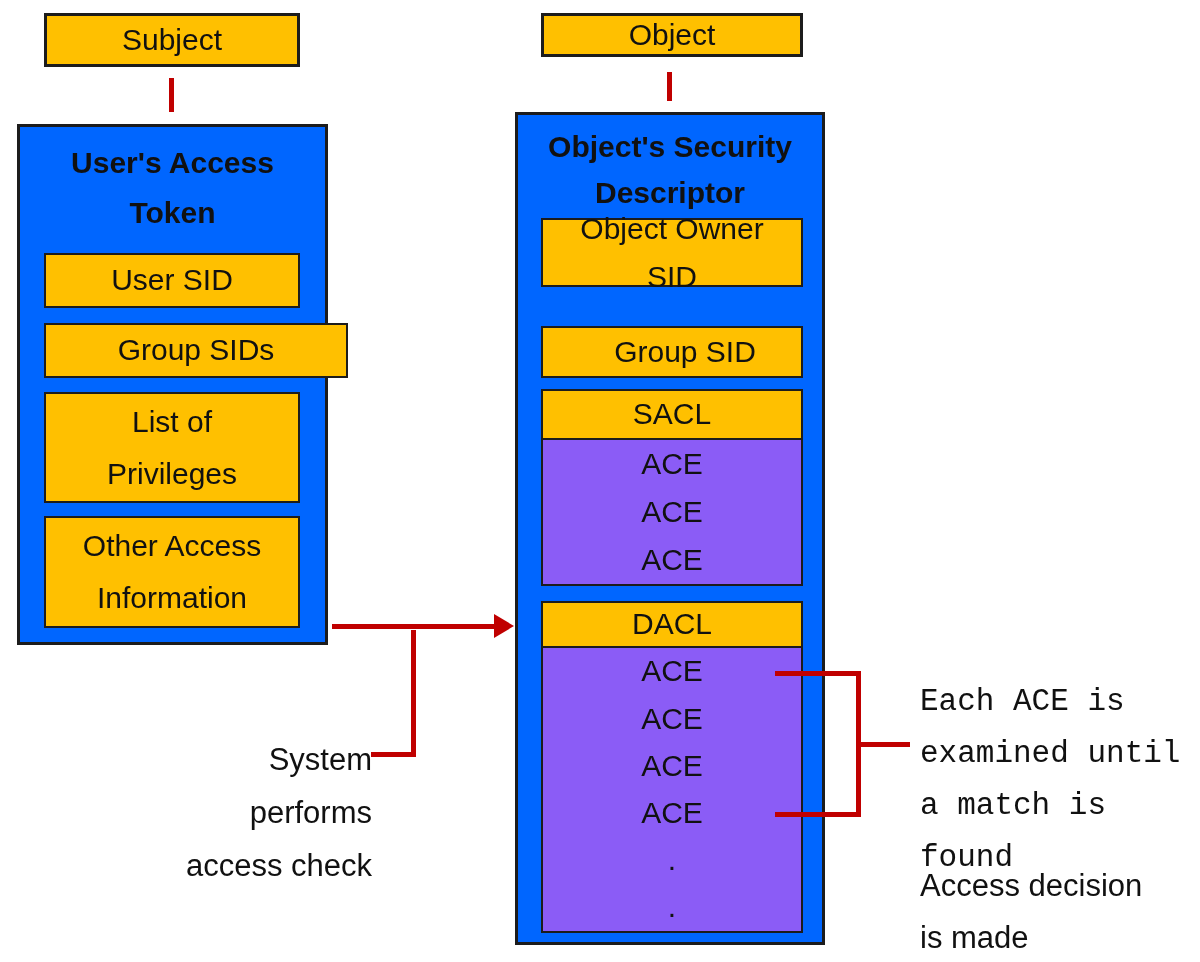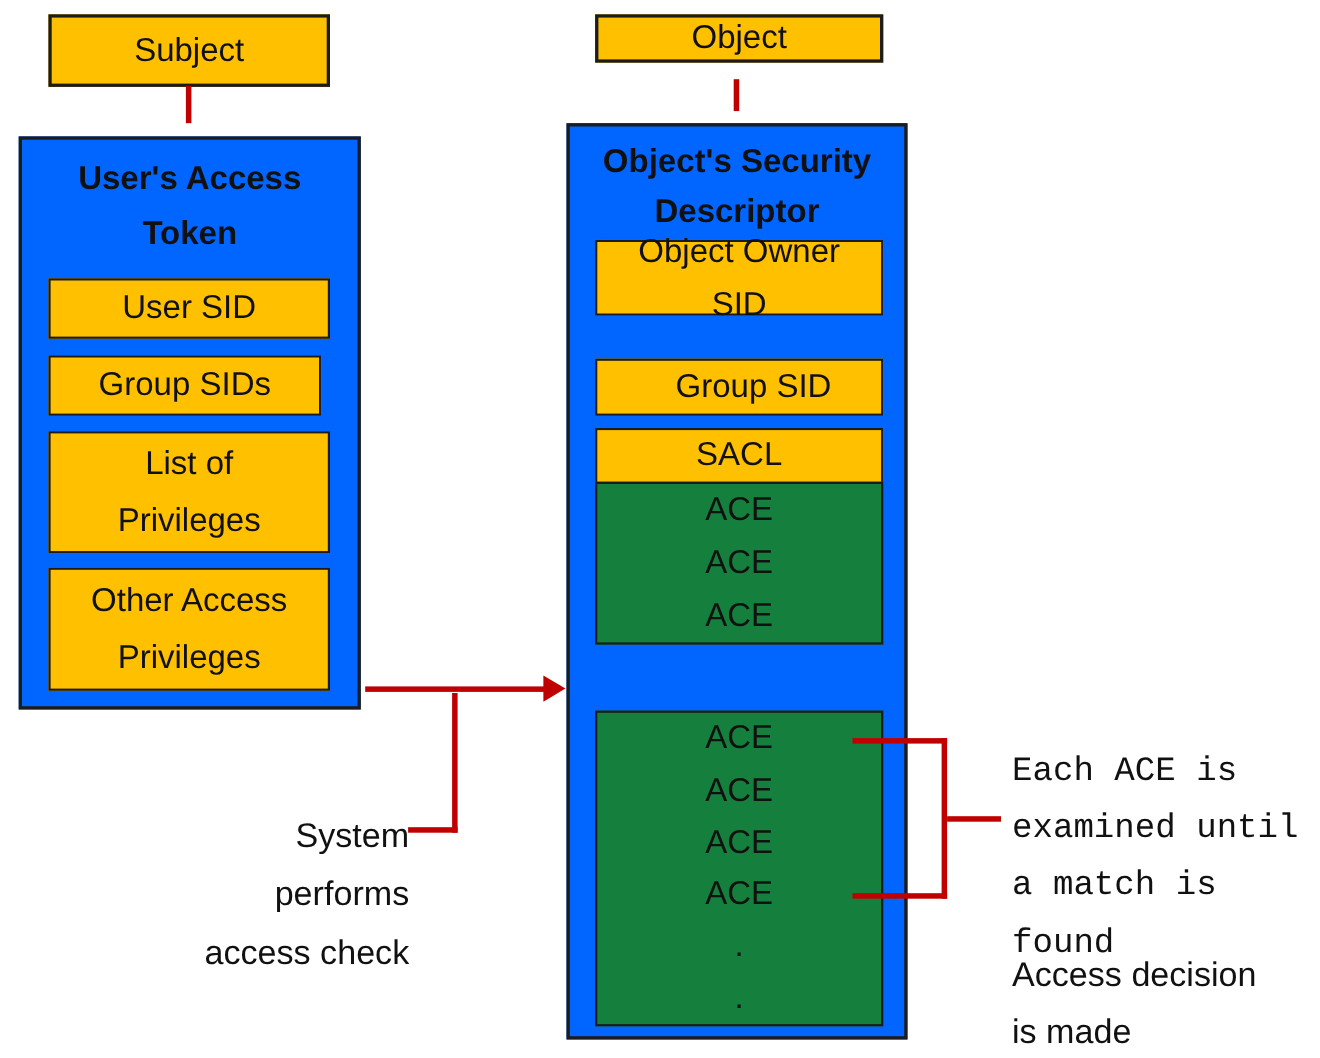--- a/index.html
+++ b/index.html
@@ -15,21 +15,21 @@
   .box{
     border:3px solid #1c1c1c;
     display:flex;align-items:center;justify-content:center;
     text-align:center;
     font-size:30px;
     white-space:pre-line;
     line-height:1.35;
   }
   .orange{background:#FFC000;}
   .blue{background:#0066FF;}
-  .cyan{background:#15803d;}
+  .cyan{background:#8b5cf6;}
   .inner{border-width:2px;}
   .title{
     position:absolute;
     width:100%;
     text-align:center;
     font-weight:bold;
     font-size:30px;
     white-space:pre-line;
   }
   .redline{position:absolute;background:#C00000;}
@@ -50,54 +50,55 @@
     border-top:12px solid transparent;
     border-bottom:12px solid transparent;
     border-left:20px solid #C00000;
   }
 </style>
 </head>
 <body>
 
 <div id="canvas">
 
-  <div class="abs box orange" style="left:44px;top:13px;width:256px;height:66px;">Subject</div>
+  <div class="abs box orange" style="left:44px;top:13px;width:256px;height:54px;">Subject</div>
 
   <div class="redline" style="left:169px;top:78px;width:5px;height:34px;"></div>
 
   <div class="abs box blue" style="left:17px;top:124px;width:311px;height:521px;"></div>
   <div class="title" style="left:17px;top:138px;width:311px;line-height:50px;">User's Access
 Token</div>
 
   <div class="abs box orange inner" style="left:44px;top:253px;width:256px;height:55px;">User SID</div>
-  <div class="abs box orange inner" style="left:44px;top:323px;width:248px;height:55px;">Group SIDs</div>
+  <div class="abs box orange inner" style="left:44px;top:323px;width:304px;height:55px;">Group SIDs</div>
   <div class="abs box orange inner" style="left:44px;top:392px;width:256px;height:111px;line-height:52px;">List of
 Privileges</div>
   <div class="abs box orange inner" style="left:44px;top:516px;width:256px;height:112px;line-height:52px;">Other Access
-Privileges</div>
+Information</div>
 
   <div class="abs box orange" style="left:541px;top:13px;width:262px;height:44px;">Object</div>
 
   <div class="redline" style="left:667px;top:72px;width:5px;height:29px;"></div>
 
   <div class="abs box blue" style="left:515px;top:112px;width:310px;height:833px;"></div>
   <div class="title" style="left:515px;top:124px;width:310px;line-height:46px;">Object's Security
 Descriptor</div>
 
   <div class="abs box orange inner" style="left:541px;top:218px;width:262px;height:69px;line-height:48px;">Object Owner
 SID</div>
   <div class="abs box orange inner" style="left:541px;top:326px;width:262px;height:52px;padding-left:26px;">Group SID</div>
 
   <div class="abs box orange inner" style="left:541px;top:389px;width:262px;height:51px;">SACL</div>
   <div class="abs box cyan inner stack" style="left:541px;top:438px;width:262px;height:148px;">
     <div class="ace-row">ACE</div>
     <div class="ace-row">ACE</div>
     <div class="ace-row">ACE</div>
   </div>
 
+  <div class="abs box orange inner" style="left:541px;top:601px;width:262px;height:47px;">DACL</div>
   <div class="abs box cyan inner stack" style="left:541px;top:646px;width:262px;height:287px;">
     <div class="ace-row">ACE</div>
     <div class="ace-row">ACE</div>
     <div class="ace-row">ACE</div>
     <div class="ace-row">ACE</div>
     <div class="ace-row">.</div>
     <div class="ace-row">.</div>
   </div>
 
   <div class="redline" style="left:332px;top:624px;width:165px;height:5px;"></div>

